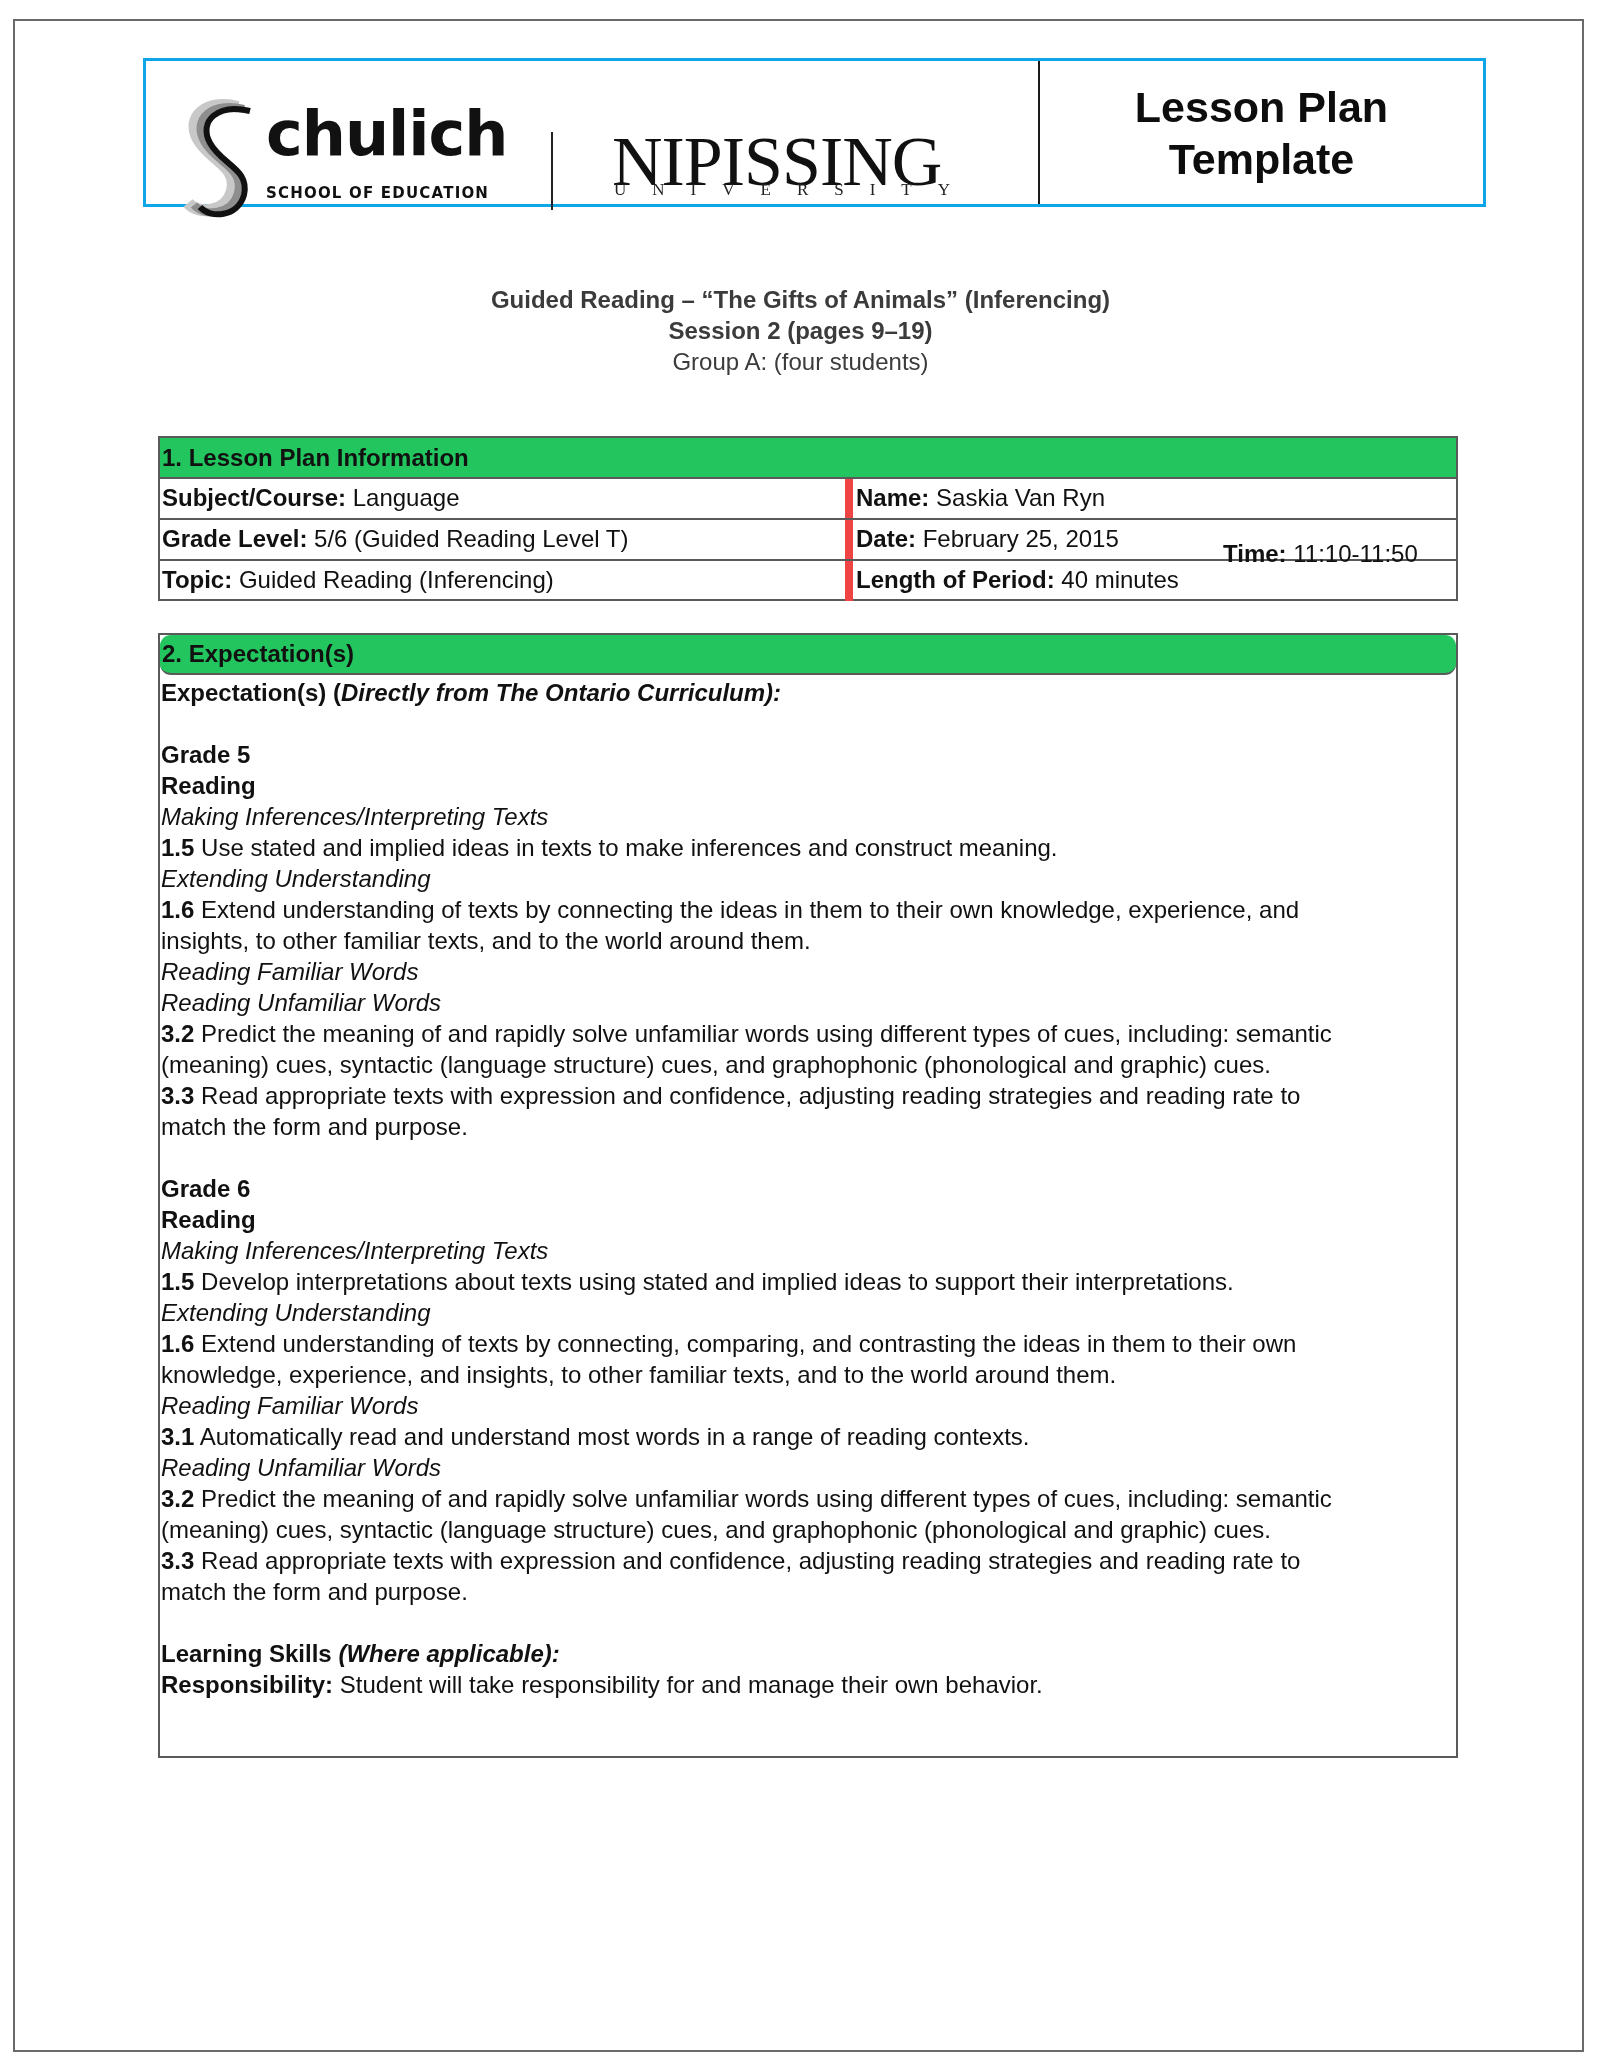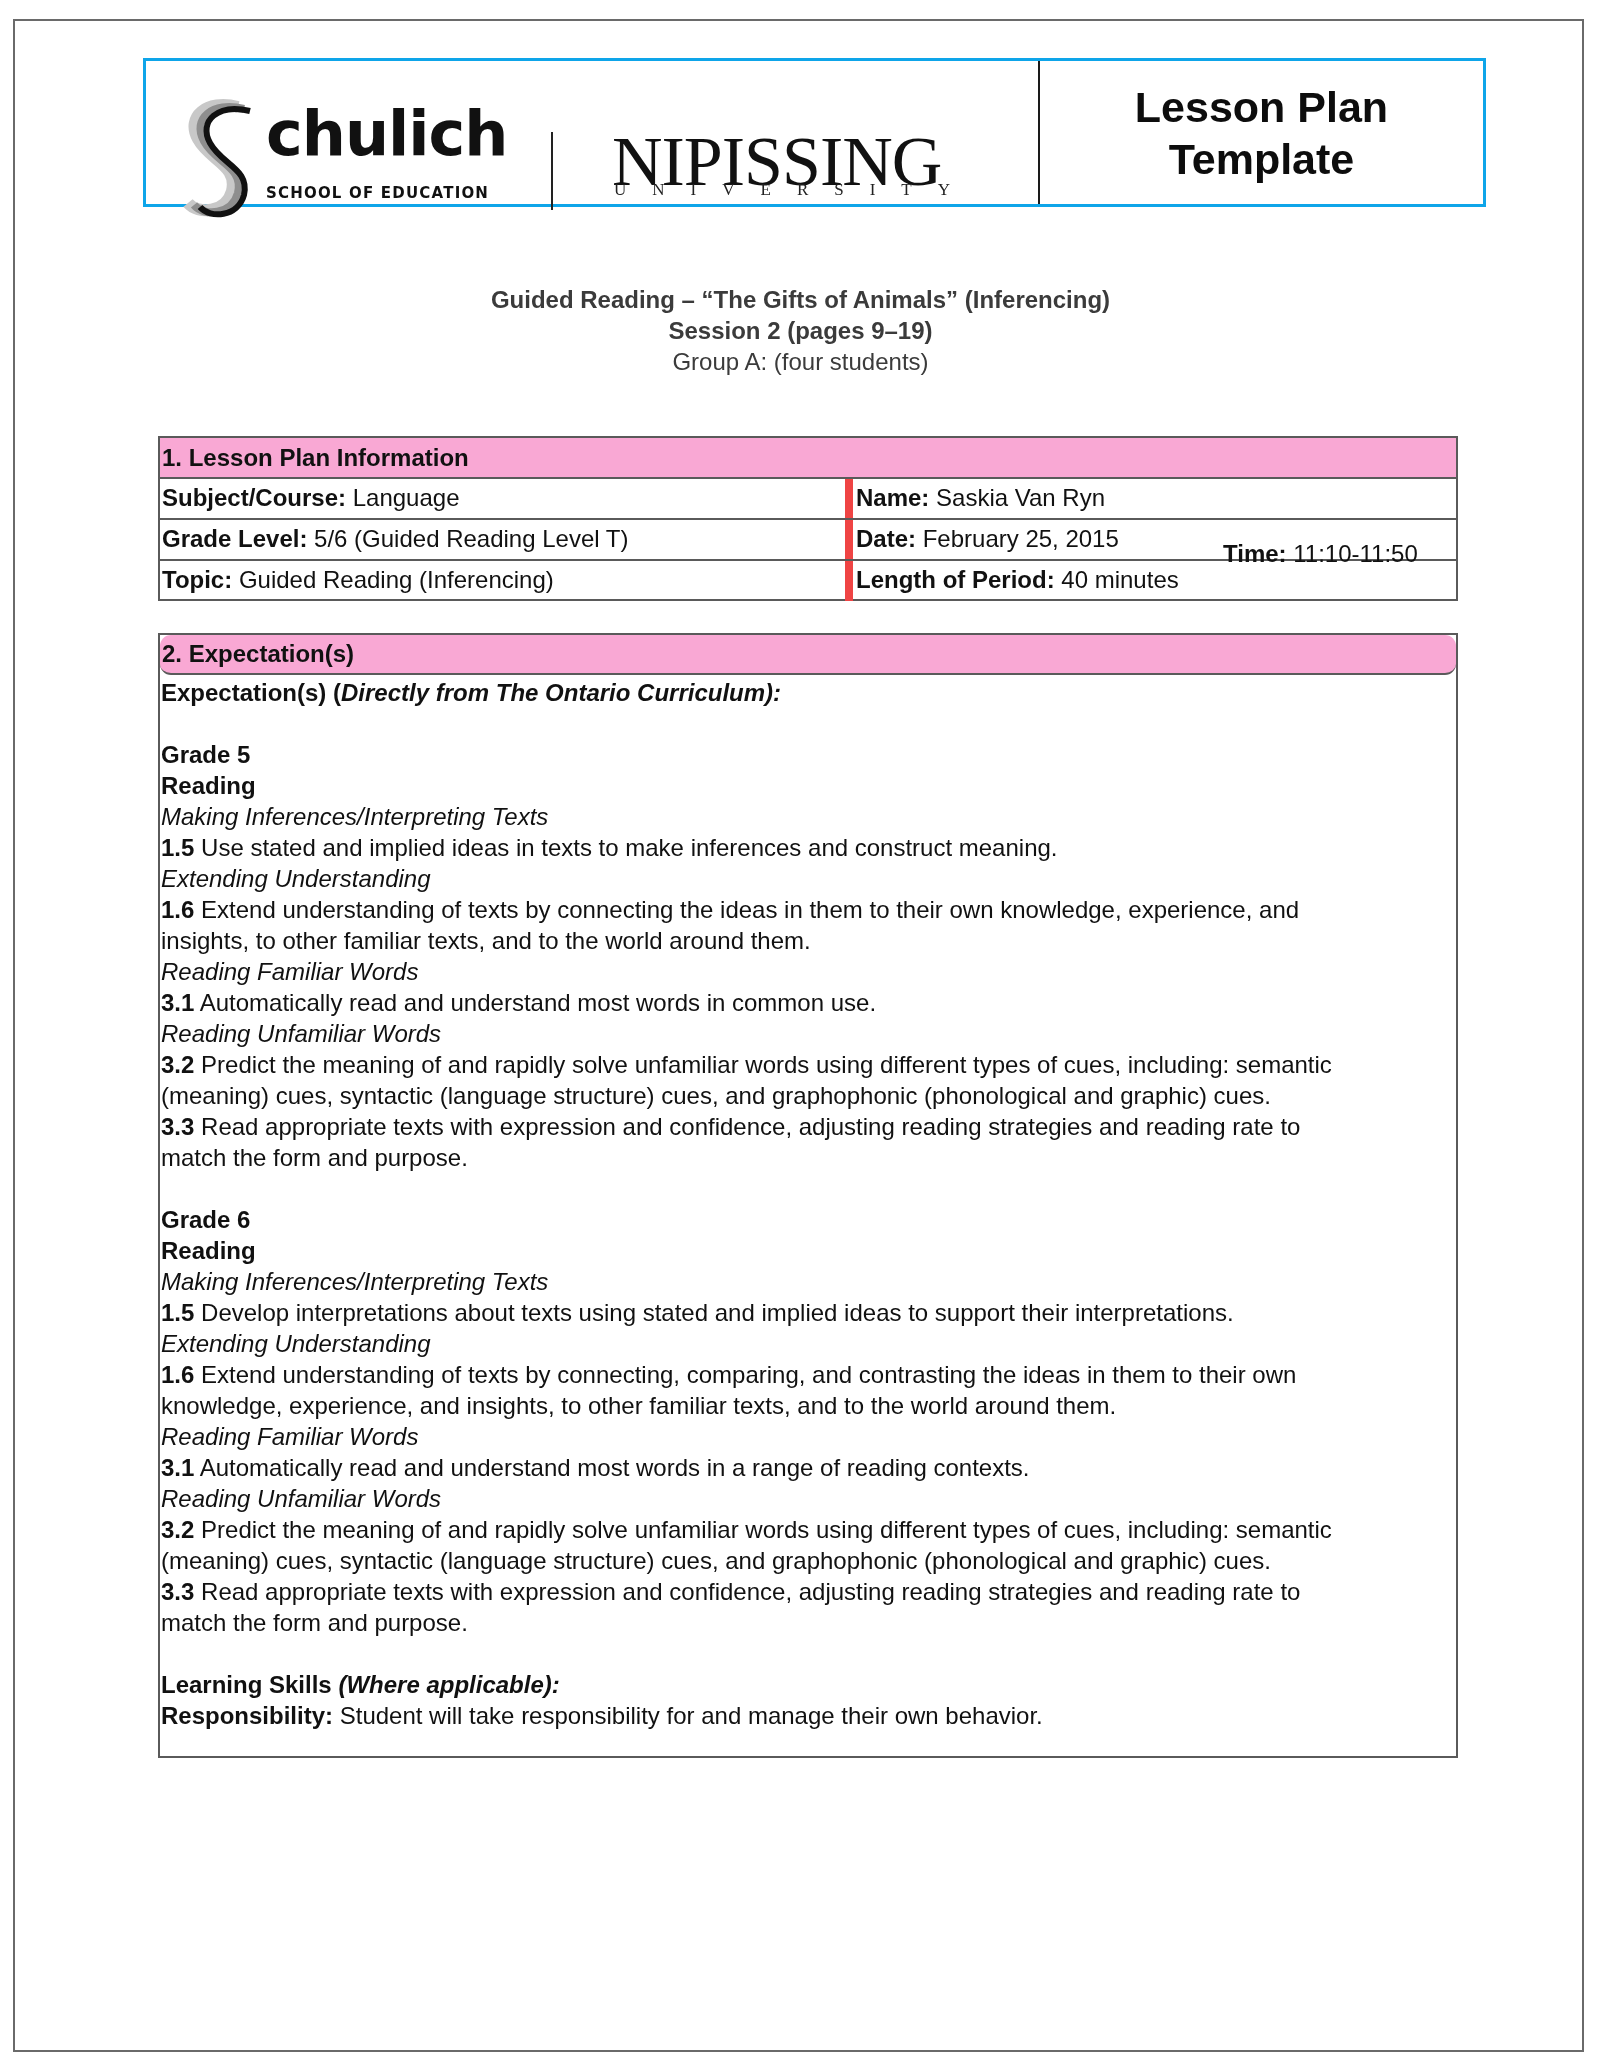--- a/index.html
+++ b/index.html
@@ -24,21 +24,21 @@
   .header-title { position: absolute; left: 894px; top: 0; width: 443px; height: 100%;
                   display: flex; align-items: center; justify-content: center; text-align: center;
                   font-weight: bold; font-size: 43px; line-height: 52px; color: #0d0d0d; }
   
   .titles { position: absolute; left: 143px; top: 284px; width: 1315px; text-align: center;
             font-size: 24px; line-height: 31px; color: #3b3b3b; }
   .titles .b { font-weight: bold; }
   
   .sec { position: absolute; left: 158px; width: 1300px; border: 2px solid #5a5a5a; box-sizing: border-box; }
   .sec1 { top: 436px; height: 165px; }
-  .sec-head { background: #f9a8d4; font-weight: bold; font-size: 24px; height: 39px; line-height: 39px;
+  .sec-head { background: #22c55e; font-weight: bold; font-size: 24px; height: 39px; line-height: 39px;
               padding-left: 2px; border-bottom: 2px solid #5a5a5a; color: #111; }
   .row { display: flex; height: 41px; border-bottom: 2px solid #5a5a5a; box-sizing: border-box; }
   .row:last-child { border-bottom: none; height: 40px; }
   .cell { font-size: 24px; line-height: 38px; padding-left: 2px; box-sizing: border-box; position: relative; }
   .cell.left { width: 693px; border-right: 8px solid #ef4444; }
   .cell.right { flex: 1; padding-left: 3px; }
   .lbl { font-weight: bold; }
   .time-part { position: absolute; left: 370px; top: 15px; }
   .sec2 { top: 633px; height: 1125px; }
   .sec2 .sec-head { height: 38px; line-height: 38px; border-radius: 11px; }
@@ -114,21 +114,20 @@
     <div class="line"></div>
     <div id="grades-container">
         <div class="line lbl">Grade 5</div>
         <div class="line lbl">Reading</div>
         <div class="line i">Making Inferences/Interpreting Texts</div>
         <div class="line"><span class="lbl">1.5</span><span> Use stated and implied ideas in texts to make inferences and construct meaning.</span></div>
         <div class="line i">Extending Understanding</div>
         <div class="line"><span class="lbl">1.6</span><span> Extend understanding of texts by connecting the ideas in them to their own knowledge, experience, and</span></div>
         <div class="line"><span>insights, to other familiar texts, and to the world around them.</span></div>
         <div class="line i">Reading Familiar Words</div>
-        <div class="line"><span class="lbl">3.1</span><span> Automatically read and understand most words in common use.</span></div>
         <div class="line i">Reading Unfamiliar Words</div>
         <div class="line"><span class="lbl">3.2</span><span> Predict the meaning of and rapidly solve unfamiliar words using different types of cues, including: semantic</span></div>
         <div class="line"><span>(meaning) cues, syntactic (language structure) cues, and graphophonic (phonological and graphic) cues.</span></div>
         <div class="line"><span class="lbl">3.3</span><span> Read appropriate texts with expression and confidence, adjusting reading strategies and reading rate to</span></div>
         <div class="line"><span>match the form and purpose.</span></div>
         <div class="line"></div>
         <div class="line lbl">Grade 6</div>
         <div class="line lbl">Reading</div>
         <div class="line i">Making Inferences/Interpreting Texts</div>
         <div class="line"><span class="lbl">1.5</span><span> Develop interpretations about texts using stated and implied ideas to support their interpretations.</span></div>

